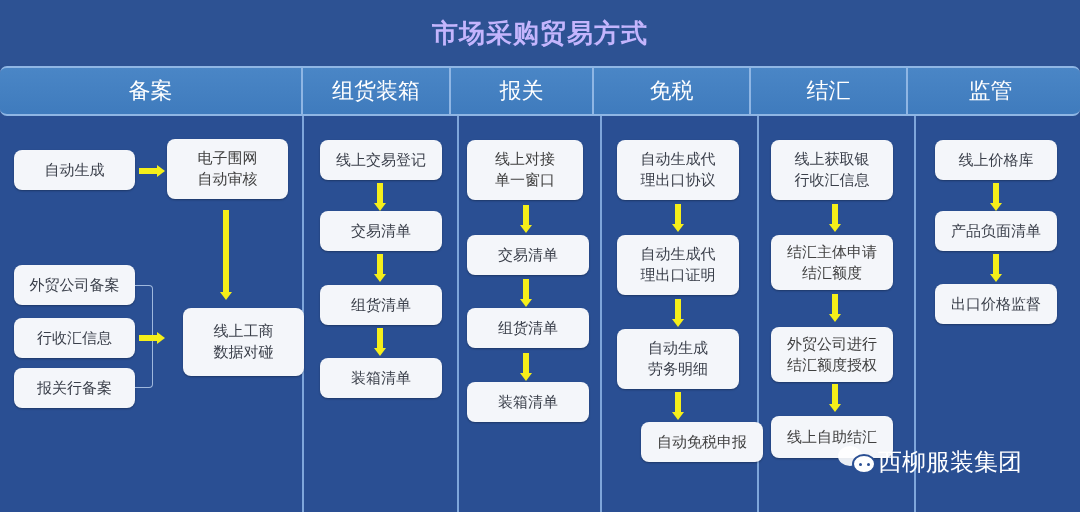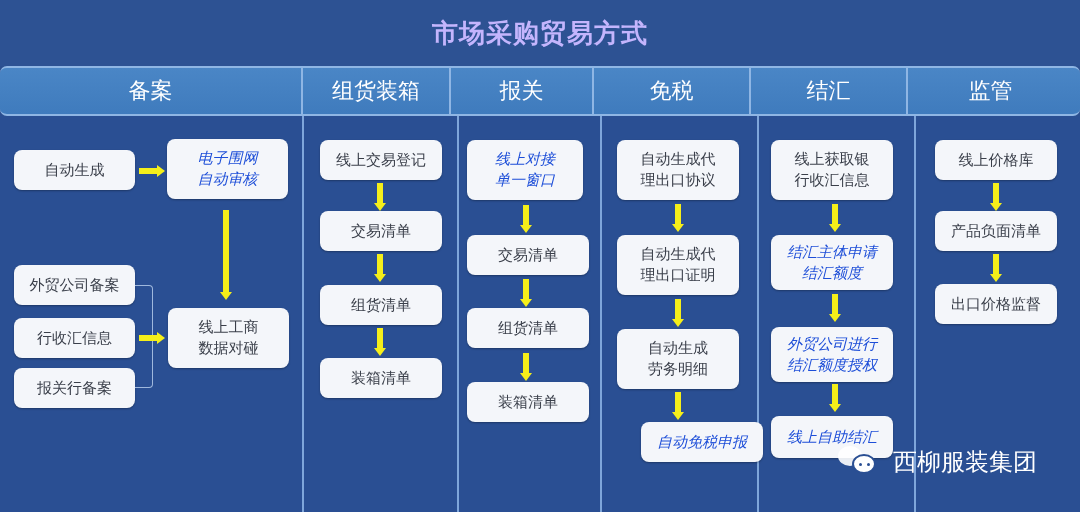--- a/index.html
+++ b/index.html
@@ -5,29 +5,29 @@
   * { box-sizing: border-box; margin: 0; padding: 0; }
   body { width: 1080px; height: 512px; overflow: hidden; background: #2b4f8f; font-family: "DejaVu Sans", "Liberation Sans", sans-serif; position: relative; }
   .title-bar { position: absolute; left: 0; top: 0; width: 1080px; height: 66px; background: #2d5293; display: flex; align-items: center; justify-content: center; }
   .title { color: #c4b5fd; font-size: 26px; font-weight: bold; letter-spacing: 1px; }
   .header-row { position: absolute; left: 0; top: 66px; width: 1080px; height: 50px; background: linear-gradient(#4a86c6, #3f7bbd); border-top: 2px solid #8fb6e4; border-bottom: 2px solid #8fb6e4; display: flex; border-radius: 7px; }
   .header-cell { height: 100%; display: flex; align-items: center; justify-content: center; color: #fff; font-size: 22px; border-right: 2px solid #8fb6e4; }
   .header-cell:last-child { border-right: none; }
   .body-area { position: absolute; left: 0; top: 116px; width: 1080px; height: 396px; background: #2a4f93; }
   .col-line { position: absolute; top: 116px; width: 2px; height: 396px; background: #7fa6da; }
   .box { position: absolute; background: #f4f6fa; border-radius: 8px; display: flex; align-items: center; justify-content: center; text-align: center; font-size: 15px; line-height: 21px; color: #3a3f4a; box-shadow: 0 1px 2px rgba(0,0,0,0.3); white-space: pre-line; }
-  .box.red { color: #1d4ed8; font-style: italic; }
+  .box.red { color: #404040; }
   .varrow { position: absolute; width: 12px; }
   .varrow .shaft { position: absolute; left: 3px; top: 0; width: 6px; background: #f5ef1a; }
   .varrow .head { position: absolute; left: 0; bottom: 0; width: 0; height: 0; border-left: 6px solid transparent; border-right: 6px solid transparent; border-top: 8px solid #f5ef1a; }
   .harrow { position: absolute; height: 12px; }
   .harrow .shaft { position: absolute; top: 3px; left: 0; height: 6px; background: #f5ef1a; }
   .harrow .head { position: absolute; top: 0; right: 0; width: 0; height: 0; border-top: 6px solid transparent; border-bottom: 6px solid transparent; border-left: 8px solid #f5ef1a; }
   .bracket { position: absolute; border: 1.5px solid #9fb8dd; border-left: none; border-radius: 0 4px 4px 0; }
-  .watermark { position: absolute; left: 838px; top: 446px; display: flex; align-items: center; gap: 15px; }
+  .watermark { position: absolute; left: 838px; top: 446px; display: flex; align-items: center; gap: 0; }
   .wm-text { color: #fff; font-size: 24px; }
   .wechat-icon { position: relative; width: 40px; height: 32px; }
   .wechat-icon .b1 { position: absolute; left: 0; top: 0; width: 24px; height: 20px; background: #fff; border-radius: 50%; opacity: 0.9; }
   .wechat-icon .b2 { position: absolute; left: 14px; top: 8px; width: 24px; height: 20px; background: #fff; border-radius: 50%; border: 2px solid #2a4f93; }
   .wechat-icon .d { position: absolute; width: 3px; height: 3px; background: #2a4f93; border-radius: 50%; }
 </style>
 </head>
 <body>
 
 <div class="title-bar">
@@ -62,21 +62,21 @@
     <div class="head"></div>
   </div>
 <div class="box" style="left:14px;top:265px;width:121px;height:40px">外贸公司备案</div>
 <div class="box" style="left:14px;top:318px;width:121px;height:40px">行收汇信息</div>
 <div class="box" style="left:14px;top:368px;width:121px;height:40px">报关行备案</div>
 <div class="bracket" style="left:135px;top:285px;width:18px;height:103px"></div>
 <div class="harrow" style="left:139px;top:332px;width:26px">
     <div class="shaft" style="width:20px"></div>
     <div class="head"></div>
   </div>
-<div class="box" style="left:168px;top:308px;width:121px;height:60px">线上工商
+<div class="box" style="left:183px;top:308px;width:121px;height:68px">线上工商
 数据对碰</div>
 
 <div class="box" style="left:320px;top:140px;width:122px;height:40px">线上交易登记</div>
 <div class="varrow" style="left:374px;top:183px;height:28px">
     <div class="shaft" style="height:20px"></div>
     <div class="head"></div>
   </div>
 <div class="box" style="left:320px;top:211px;width:122px;height:40px">交易清单</div>
 <div class="varrow" style="left:374px;top:254px;height:28px">
     <div class="shaft" style="height:20px"></div>

